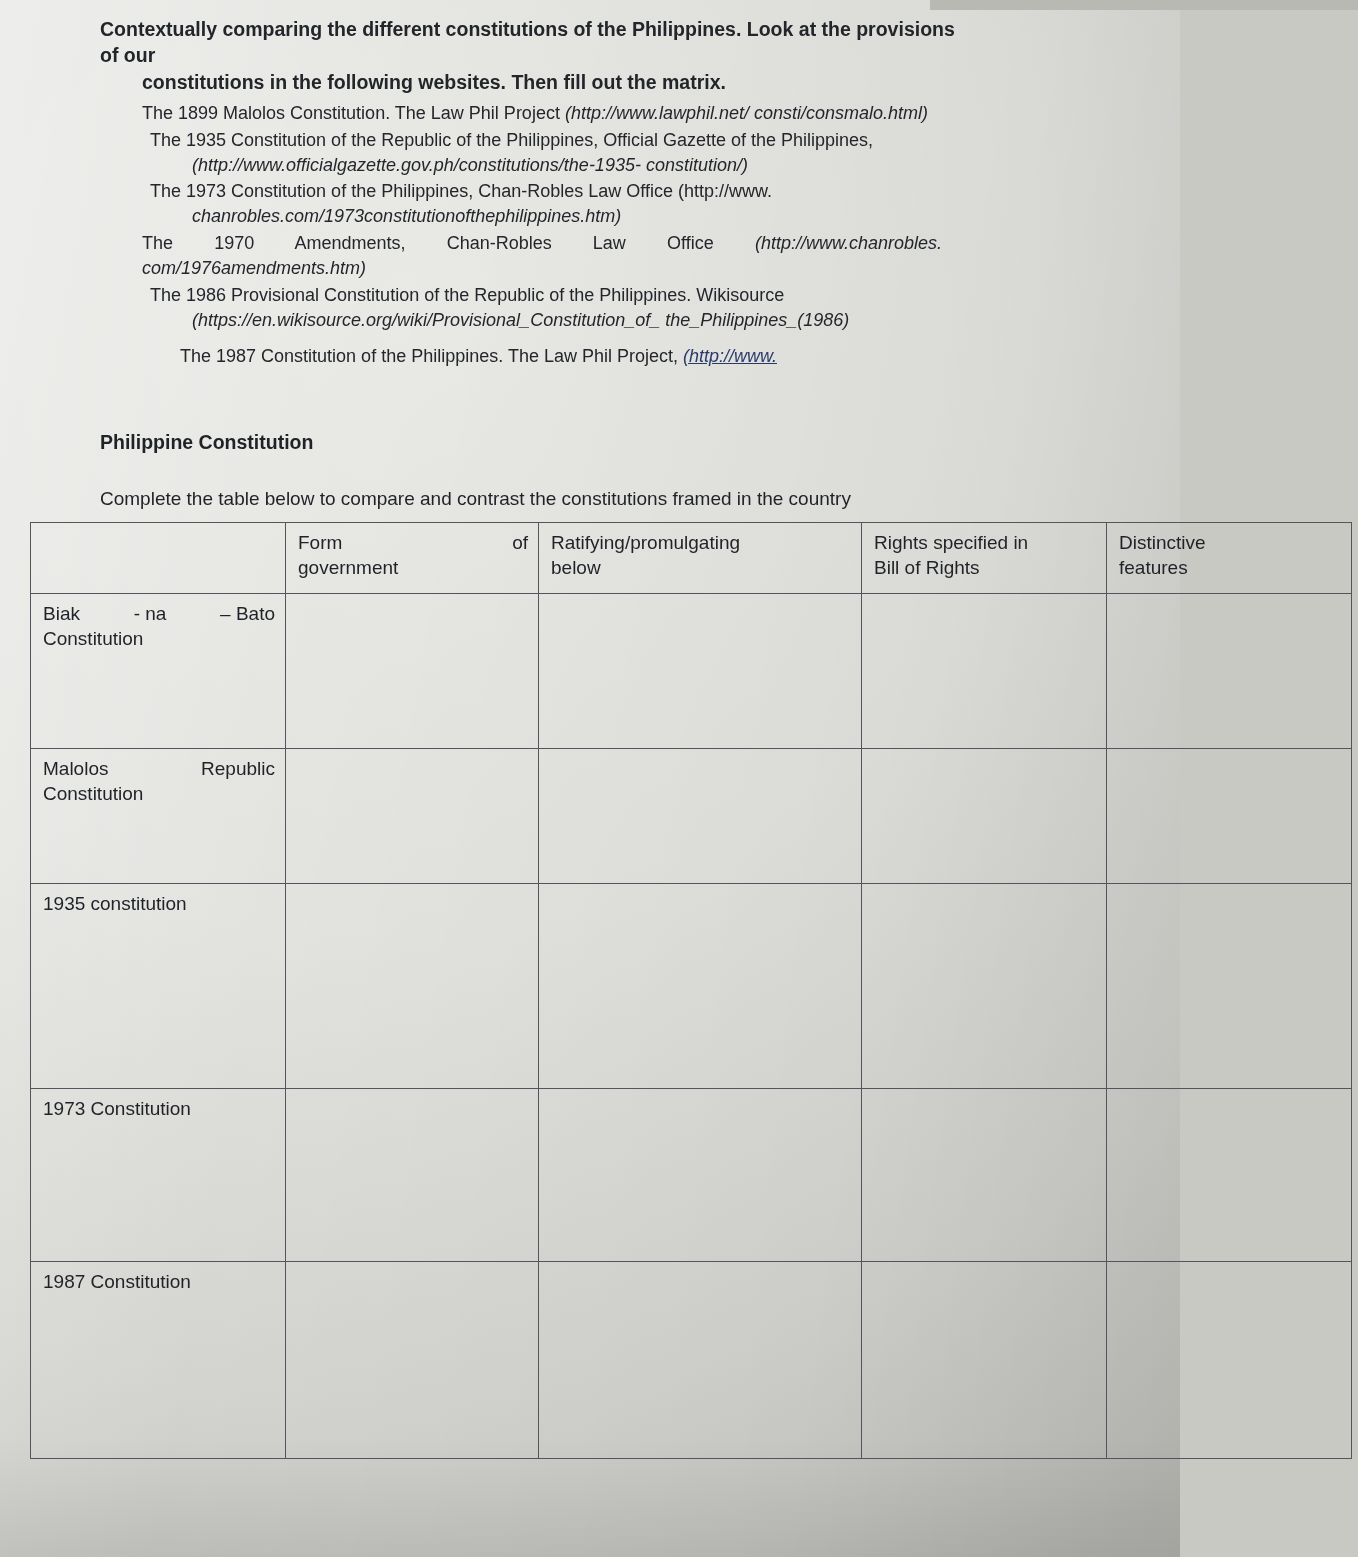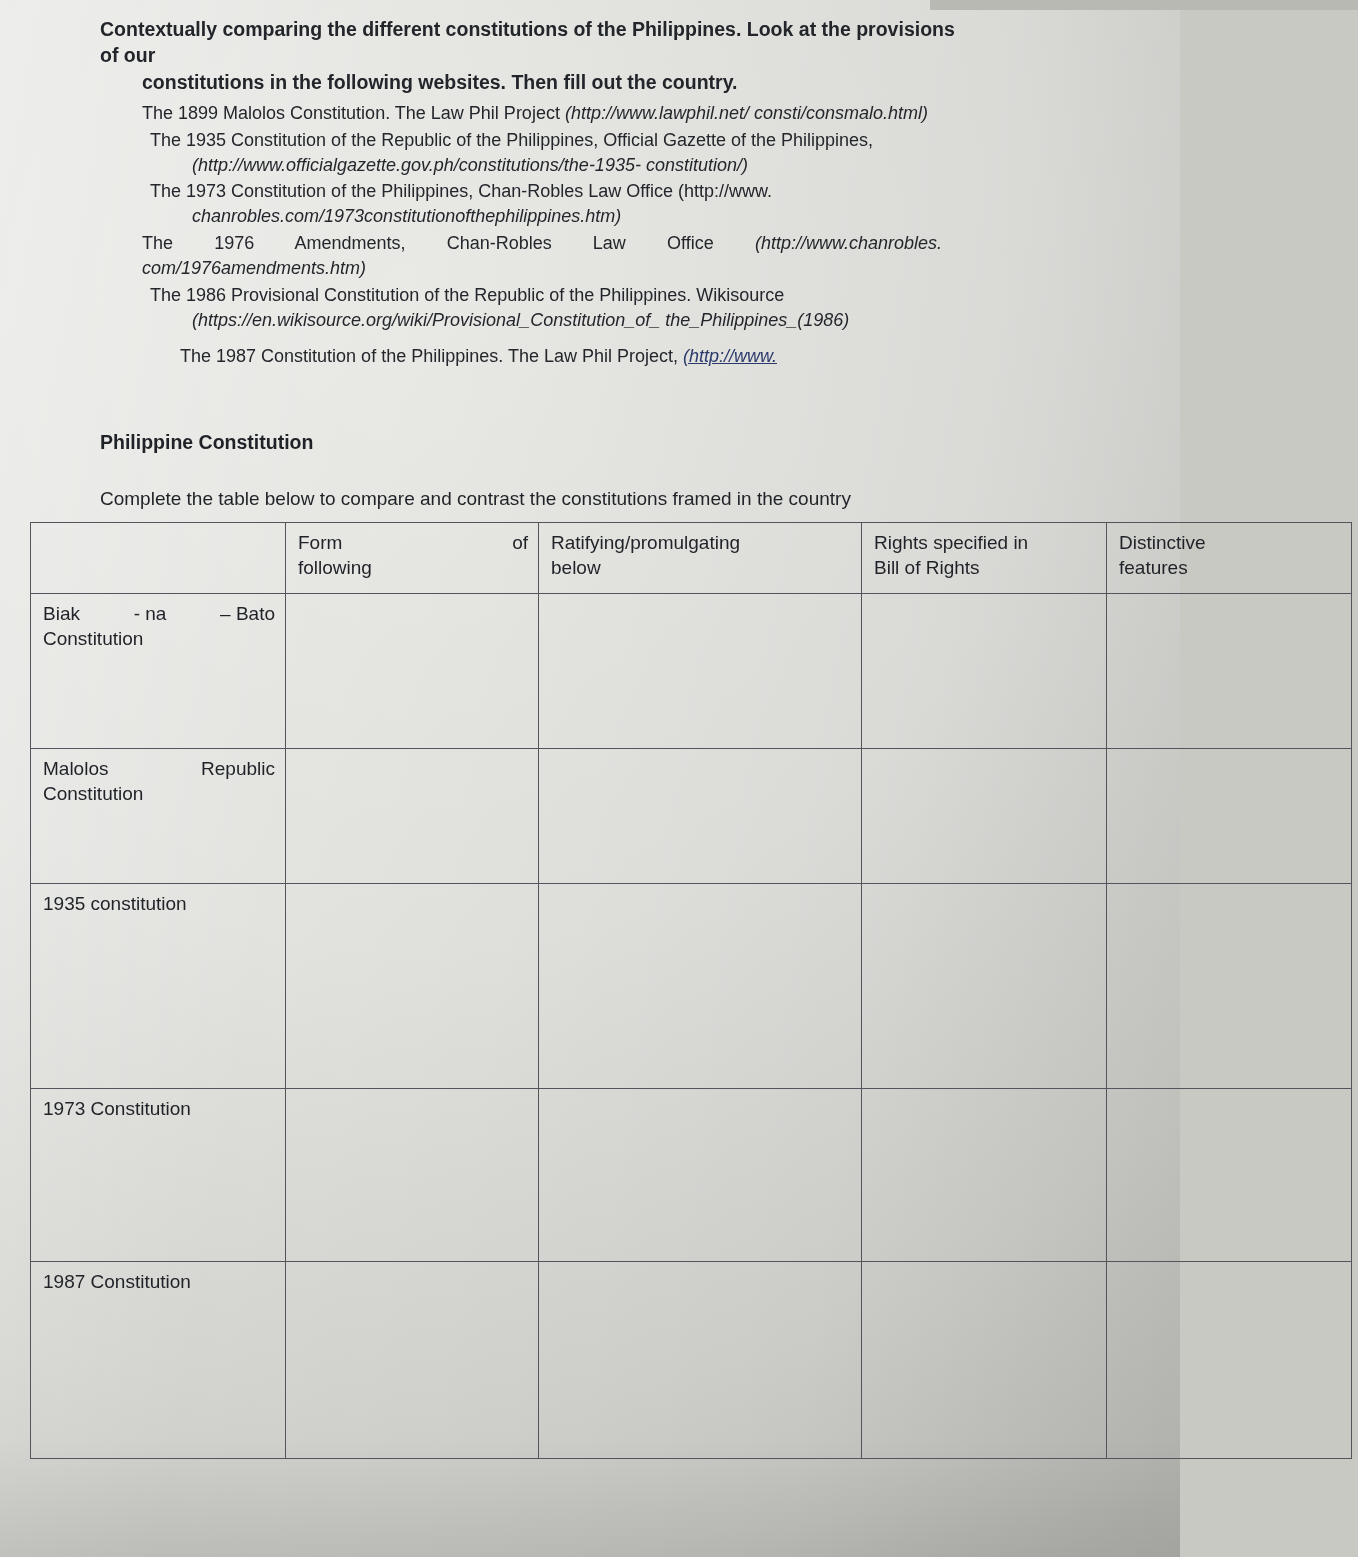--- a/index.html
+++ b/index.html
@@ -132,39 +132,39 @@
 </head>
 <body>
 
 <div class="page">
   <div class="topstrip"></div>
 
   <div class="content">
 
     <p class="intro-head">
       <span>Contextually comparing the different constitutions of the Philippines. Look at the provisions of our</span>
-      <span class="l2">constitutions in the following websites. Then fill out the country.</span>
+      <span class="l2">constitutions in the following websites. Then fill out the matrix.</span>
     </p>
 
     <p class="src">
       <span>The 1899 Malolos Constitution. The Law Phil Project </span><span class="ital">(http://www.lawphil.net/ consti/consmalo.html)</span>
     </p>
 
     <p class="src indent1">
       <span>The 1935 Constitution of the Republic of the Philippines, Official Gazette of the Philippines,</span>
       <span class="cont ital">(http://www.officialgazette.gov.ph/constitutions/the-1935- constitution/)</span>
     </p>
 
     <p class="src indent1 wide">
       <span>The 1973 Constitution of the Philippines, Chan-Robles Law Office (http://www.</span>
       <span class="cont ital">chanrobles.com/1973constitutionofthephilippines.htm)</span>
     </p>
 
     <p class="src">
-      <span>The 1976 Amendments, Chan-Robles Law Office </span><span class="ital">(http://www.chanrobles. com/1976amendments.htm)</span>
+      <span>The 1970 Amendments, Chan-Robles Law Office </span><span class="ital">(http://www.chanrobles. com/1976amendments.htm)</span>
     </p>
 
     <p class="src indent1">
       <span>The 1986 Provisional Constitution of the Republic of the Philippines. Wikisource</span>
       <span class="cont ital">(https://en.wikisource.org/wiki/Provisional_Constitution_of_ the_Philippines_(1986)</span>
     </p>
 
     <p class="src deep">
       <span>The 1987 Constitution of the Philippines. The Law Phil Project, </span><span class="ital link-u">(http://www.</span>
     </p>
@@ -175,21 +175,21 @@
 
     <table class="matrix">
       <tbody>
         <tr class="r-head">
           <td class="rowlabel"></td>
           <td class="c1">
             <span class="hdr-justify">
               <span>Form</span>
               <span>of</span>
             </span>
-            <span class="hdr-sub">following</span>
+            <span class="hdr-sub">government</span>
           </td>
           <td class="c2">
             <span class="hdr-sub">Ratifying/promulgating</span>
             <span class="hdr-sub">below</span>
           </td>
           <td class="c3">
             <span class="hdr-sub">Rights specified in</span>
             <span class="hdr-sub">Bill of Rights</span>
           </td>
           <td class="c4">

